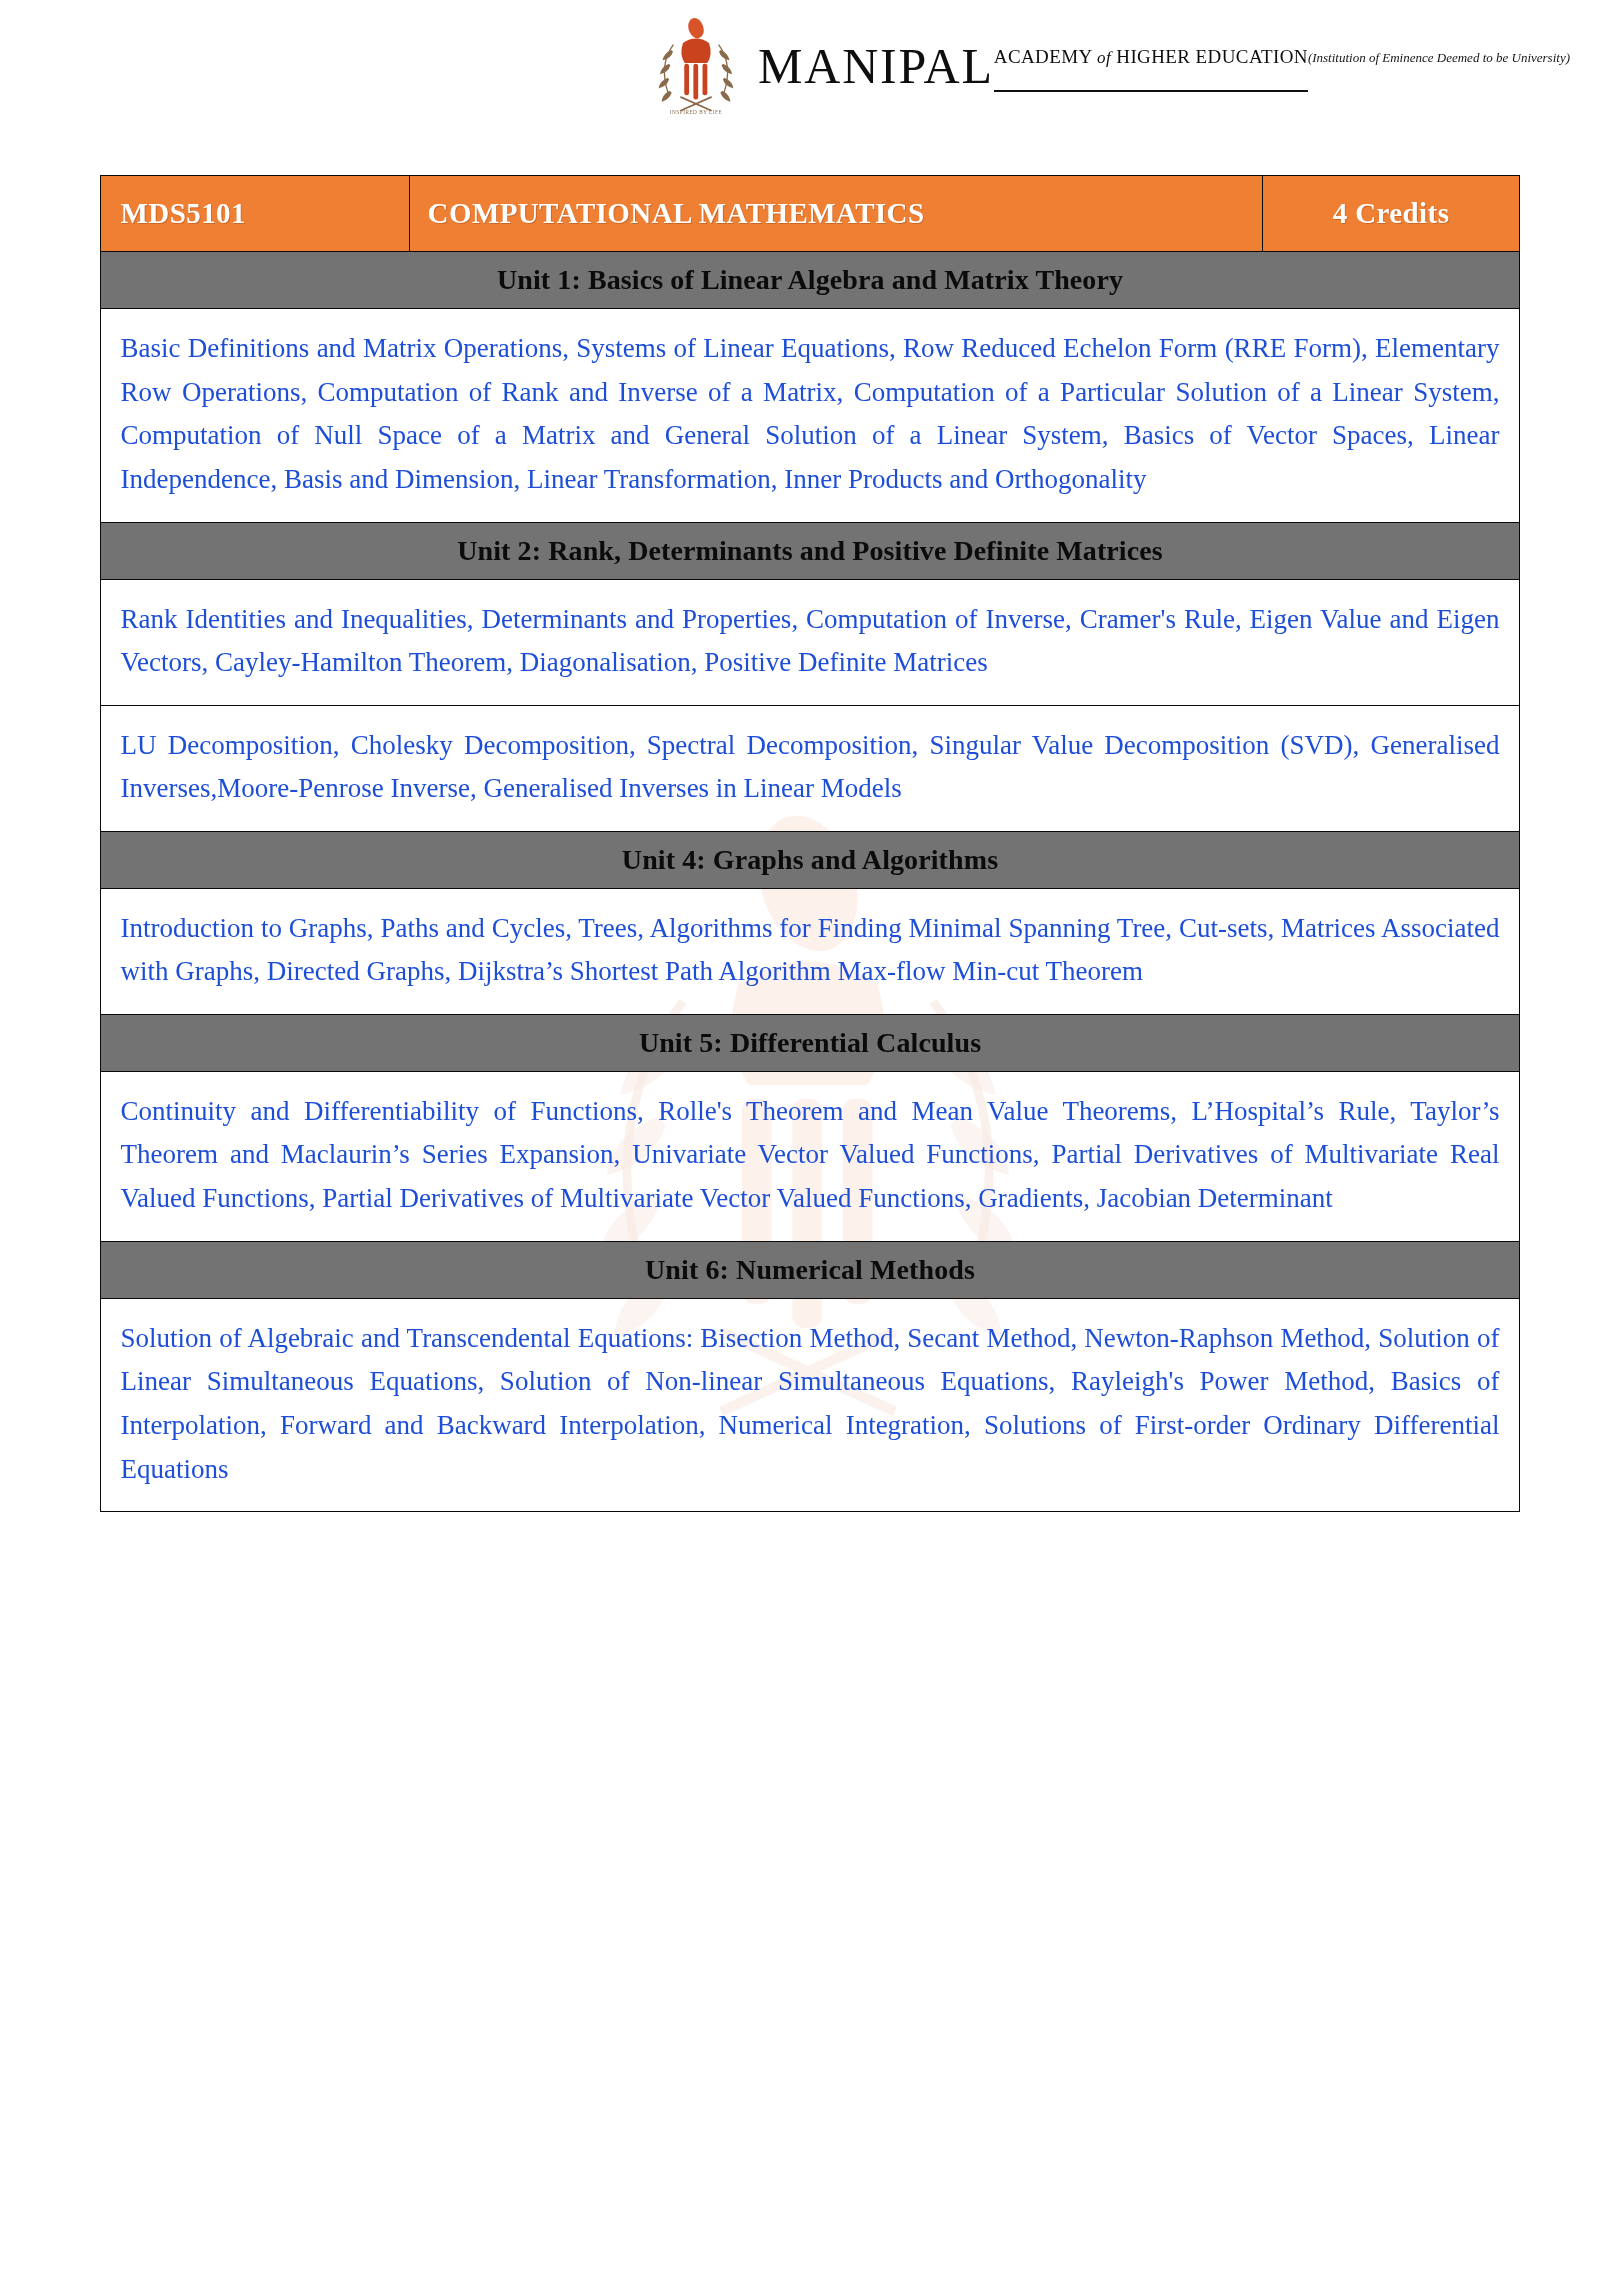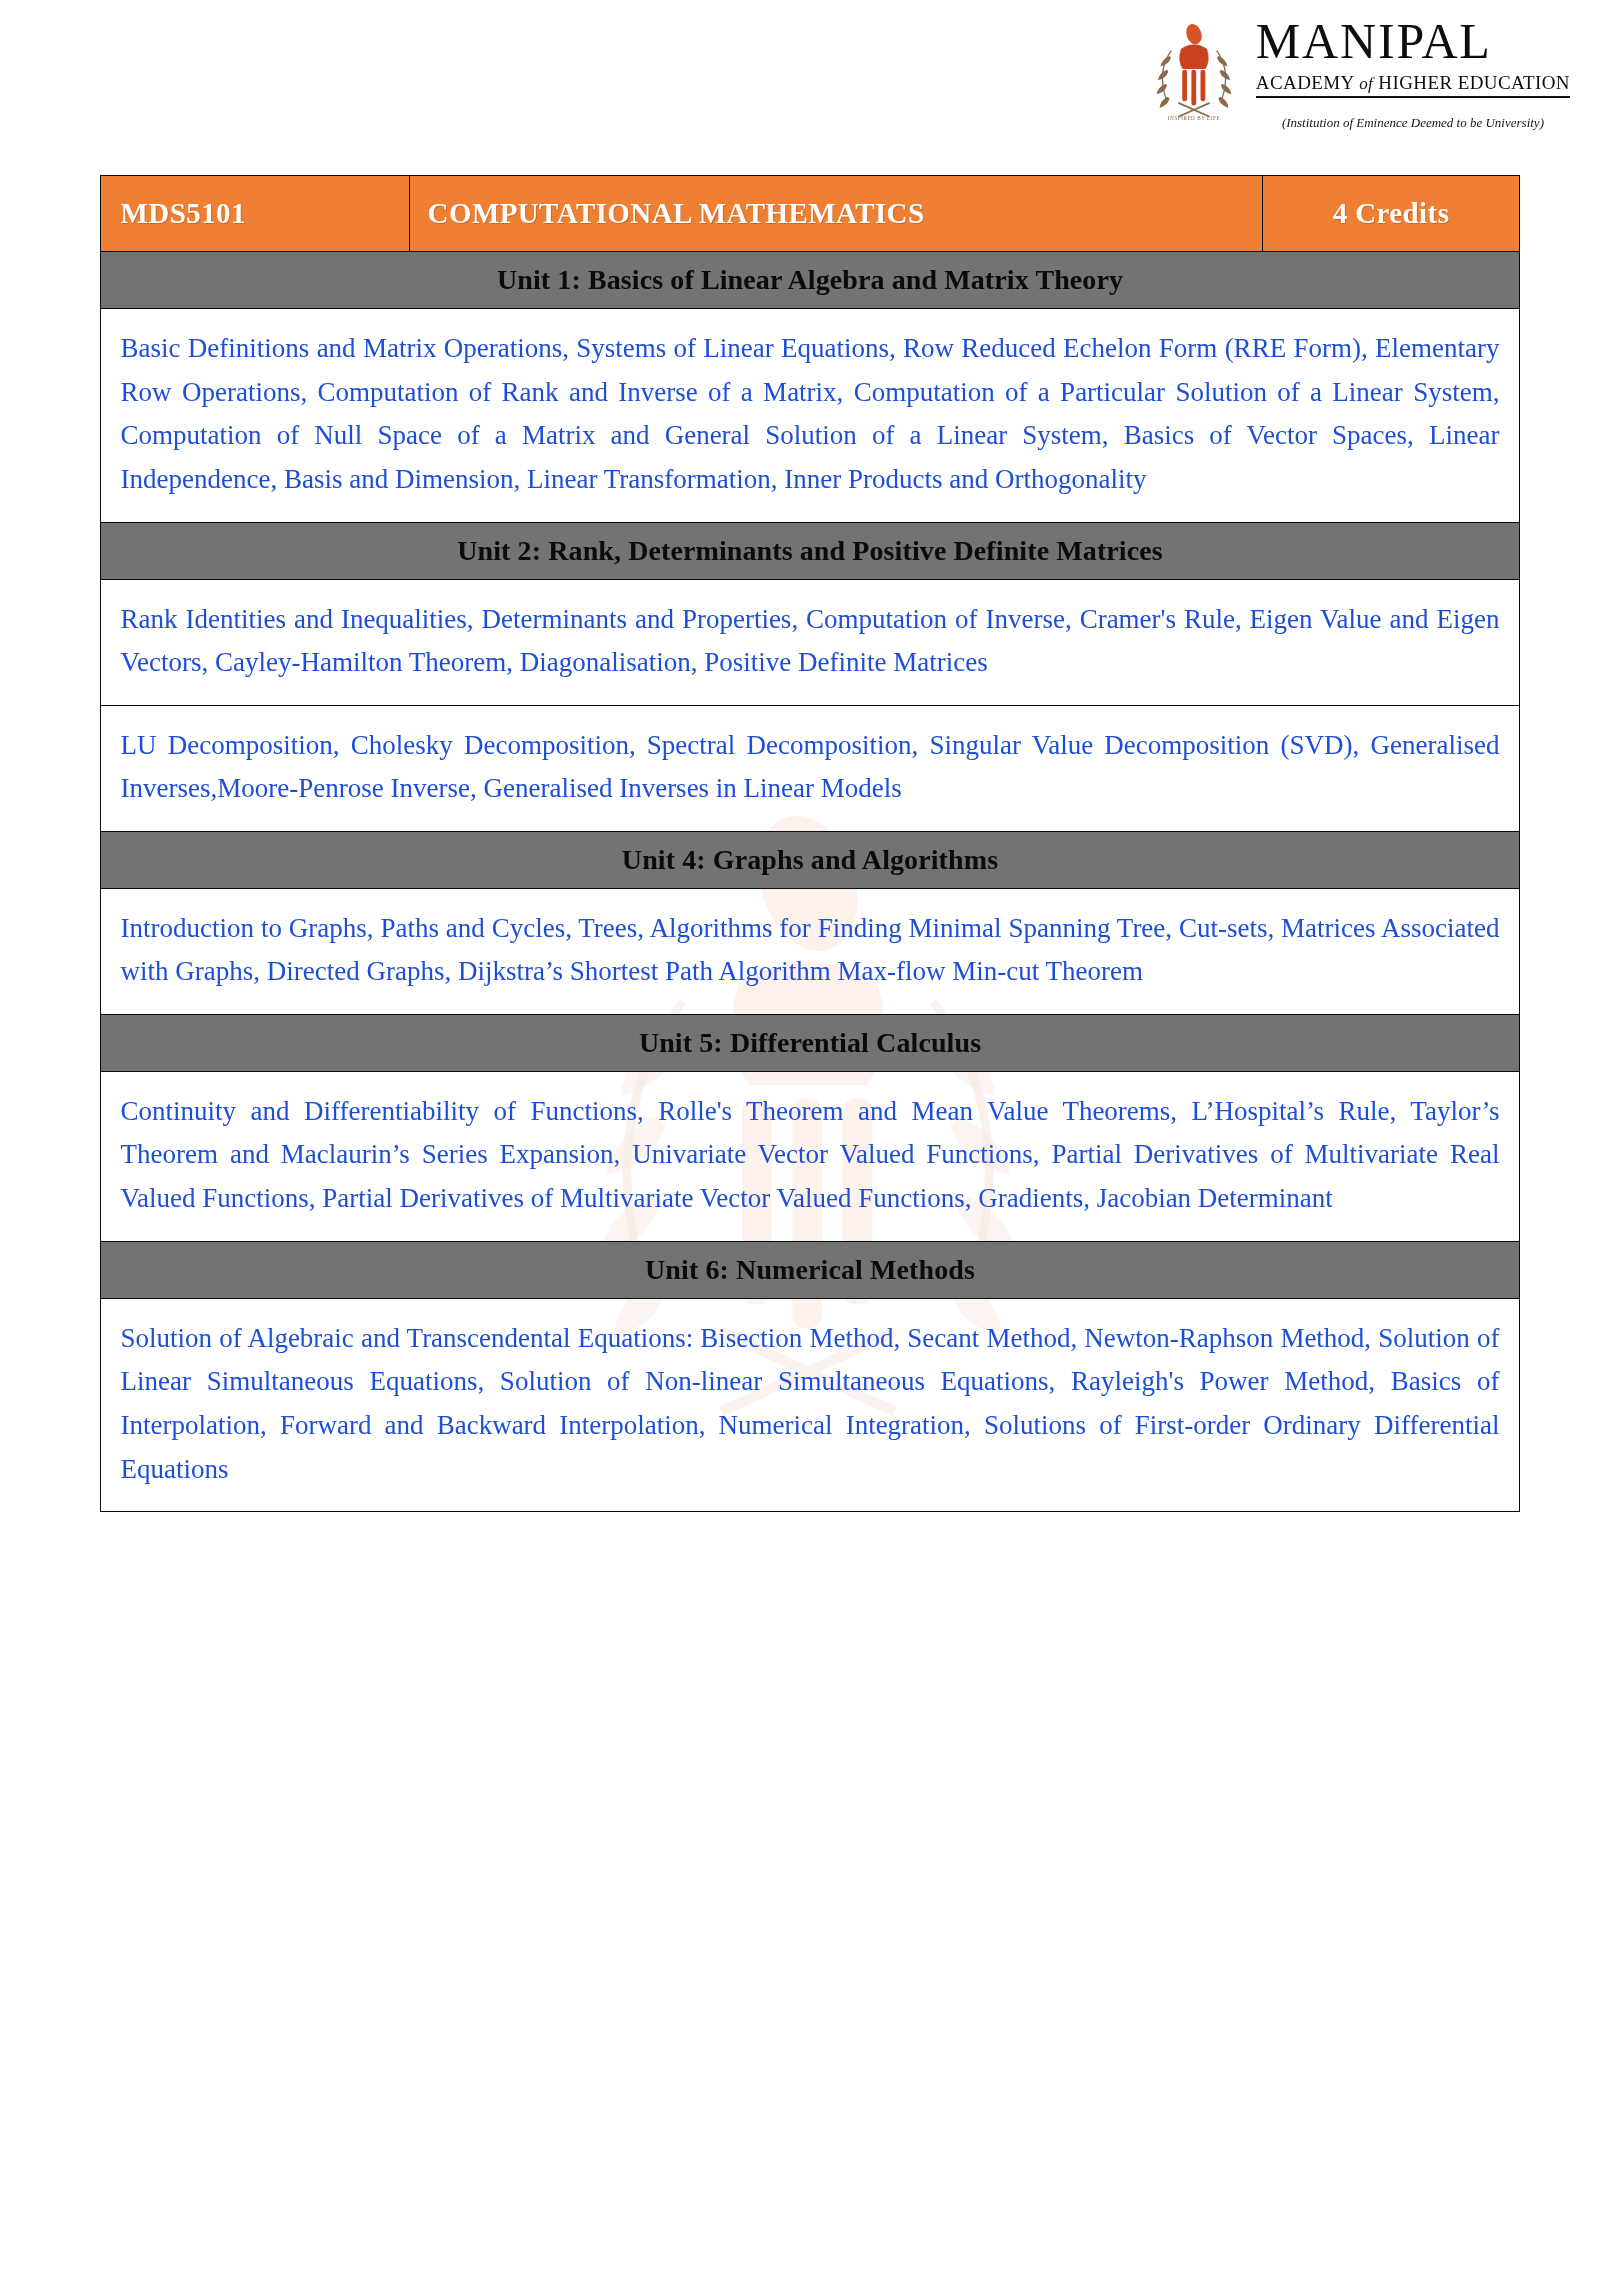--- a/index.html
+++ b/index.html
@@ -44,21 +44,21 @@
     right: 46px;
     display: flex;
     align-items: center;
     gap: 14.3px;
     z-index: 3;
   }
   .crest { width: 96px; height: 100px; flex: 0 0 auto; }
   .crest svg { width: 100%; height: 100%; display: block; }
   .wordmark {
     display: flex;
-    flex-direction: column;
+    flex-direction: row;
     align-items: stretch;
     line-height: 1;
   }
   .wordmark-main {
     font-family: "Liberation Serif", "DejaVu Serif", serif;
     font-size: 50px;
     letter-spacing: 1.8px;
     color: #0e0e0e;
     font-weight: 400;
     line-height: 1.02;
@@ -77,21 +77,21 @@
   .wordmark-sub .of {
     font-style: italic;
     font-size: 17px;
   }
   .wordmark-note {
     font-family: "Liberation Serif", "DejaVu Serif", serif;
     font-style: italic;
     font-size: 13px;
     color: #151515;
     text-align: center;
-    margin-top: 18px;
+    margin-top: 10px;
     white-space: nowrap;
   }
 
   
   .syllabus {
     position: absolute;
     left: 100px;
     top: 175px;
     width: 1420px;
     border-collapse: collapse;

